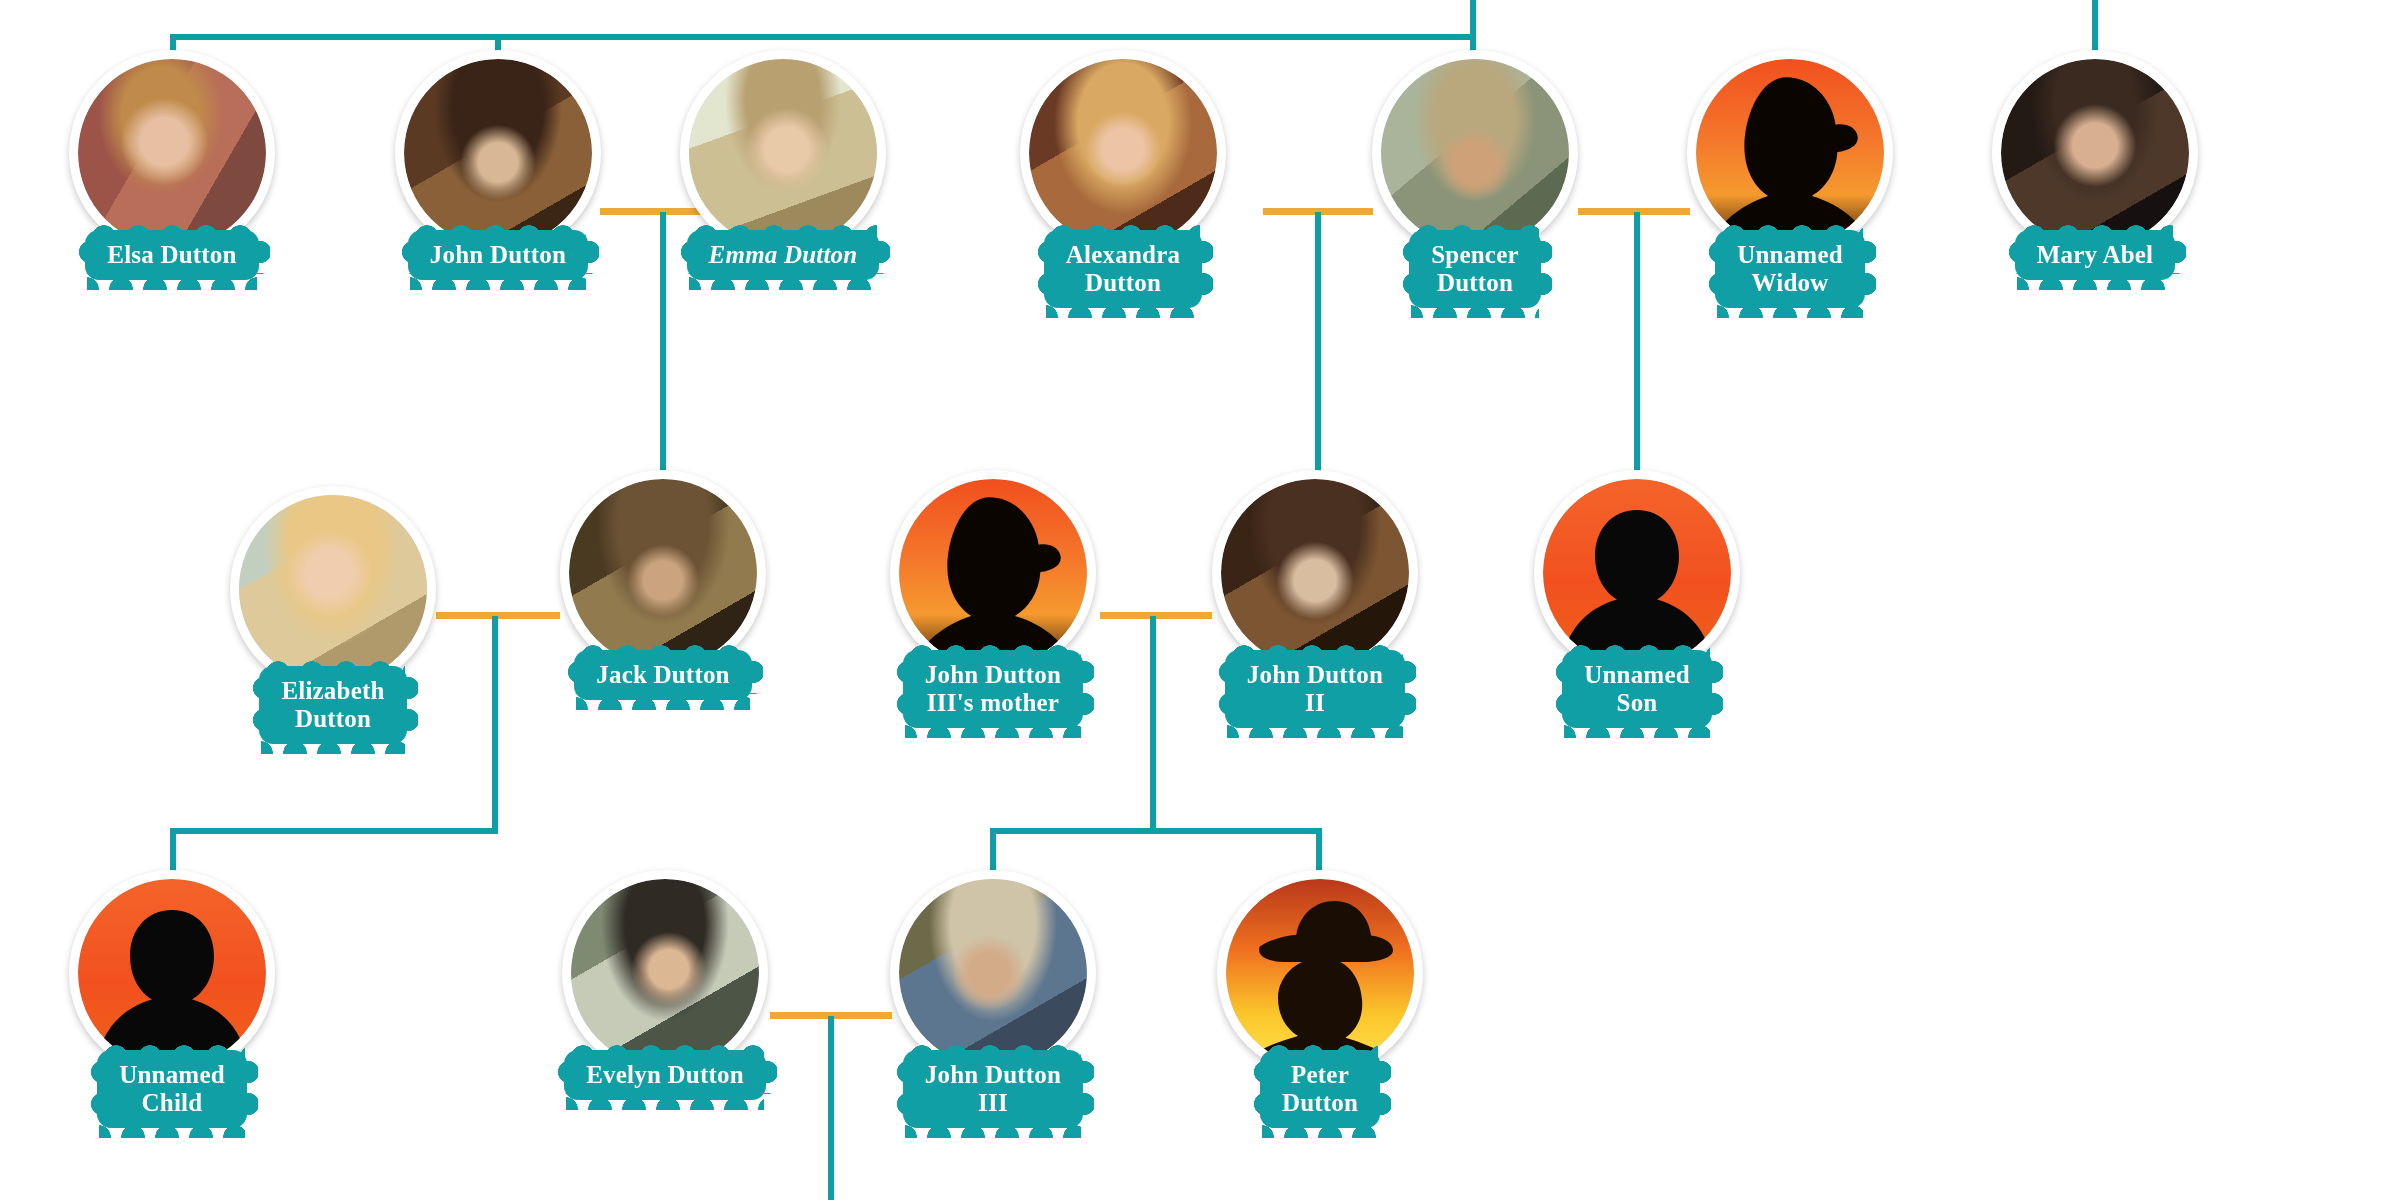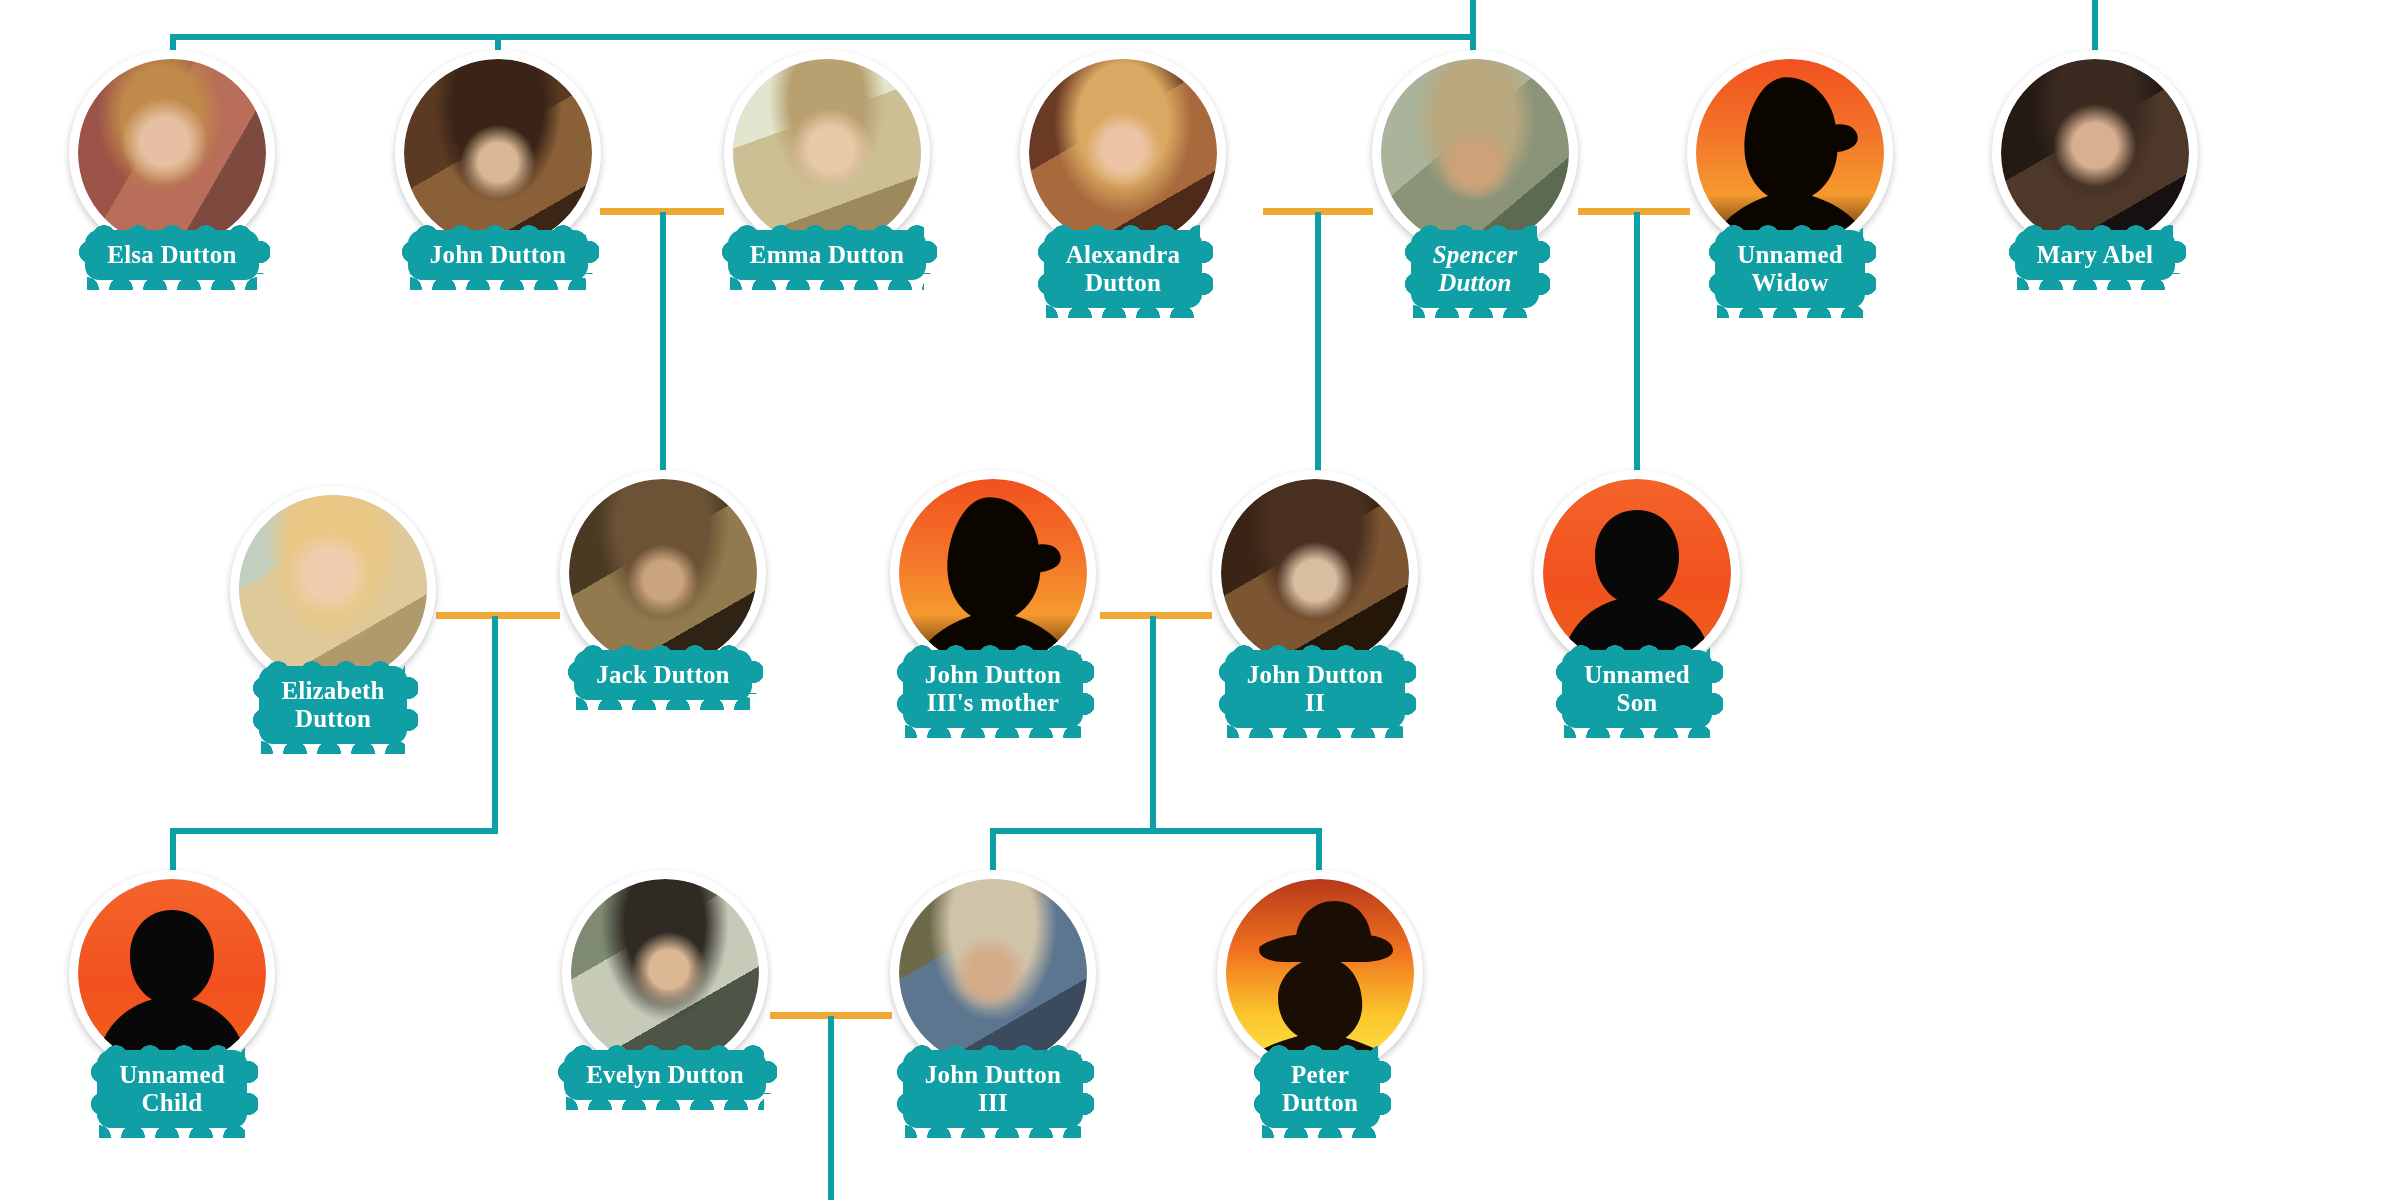--- a/index.html
+++ b/index.html
@@ -205,42 +205,42 @@
       <div class="node" style="left: 395px; top: 50px;">
         <div class="portrait-wrap">
          <div class="portrait">
             <div class="ph ph-john1"></div>
           </div>
        </div>
        <div class="label">
          <span class="label-inner">John Dutton<span class="label-side" style="left: -11px;"></span><span class="label-side" style="left: auto; right: -11px;"></span></span>
        </div>
       </div>
-      <div class="node" style="left: 724px; top: 50px;">
+      <div class="node" style="left: 680px; top: 50px; font-style: italic;">
         <div class="portrait-wrap">
          <div class="portrait">
             <div class="ph ph-emma"></div>
           </div>
        </div>
        <div class="label">
          <span class="label-inner">Emma Dutton<span class="label-side" style="left: -11px;"></span><span class="label-side" style="left: auto; right: -11px;"></span></span>
        </div>
       </div>
       <div class="node" style="left: 1020px; top: 50px;">
         <div class="portrait-wrap">
          <div class="portrait">
             <div class="ph ph-alex"></div>
           </div>
        </div>
        <div class="label">
          <span class="label-inner">Alexandra
 Dutton<span class="label-side" style="left: -11px;"></span><span class="label-side" style="left: auto; right: -11px;"></span></span>
        </div>
       </div>
-      <div class="node" style="left: 1372px; top: 50px; font-style: italic;">
+      <div class="node" style="left: 1372px; top: 50px;">
         <div class="portrait-wrap">
          <div class="portrait">
             <div class="ph ph-spencer"></div>
           </div>
        </div>
        <div class="label">
          <span class="label-inner">Spencer
 Dutton<span class="label-side" style="left: -11px;"></span><span class="label-side" style="left: auto; right: -11px;"></span></span>
        </div>
       </div>

